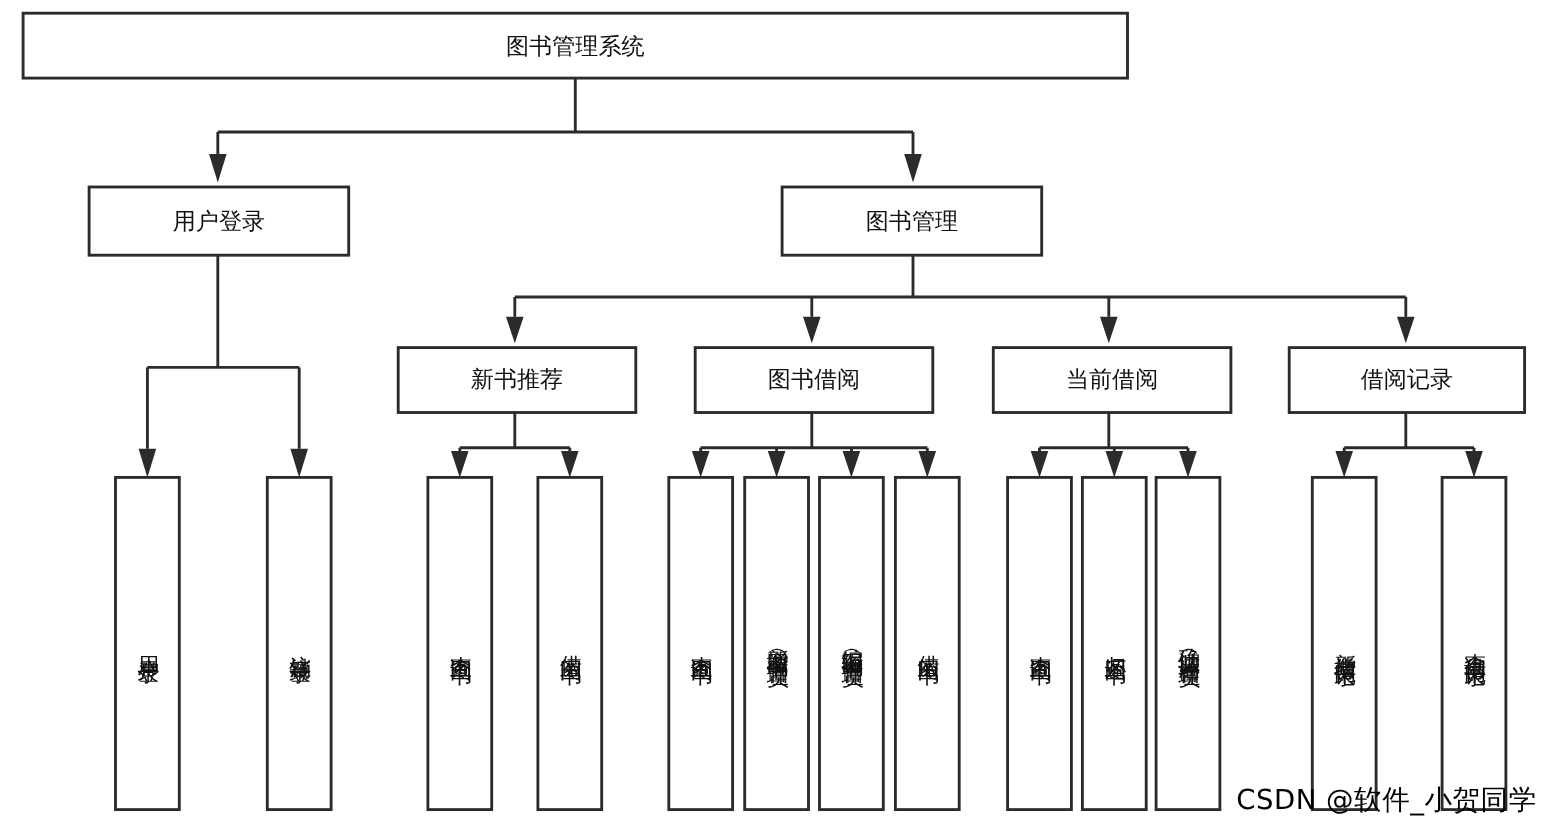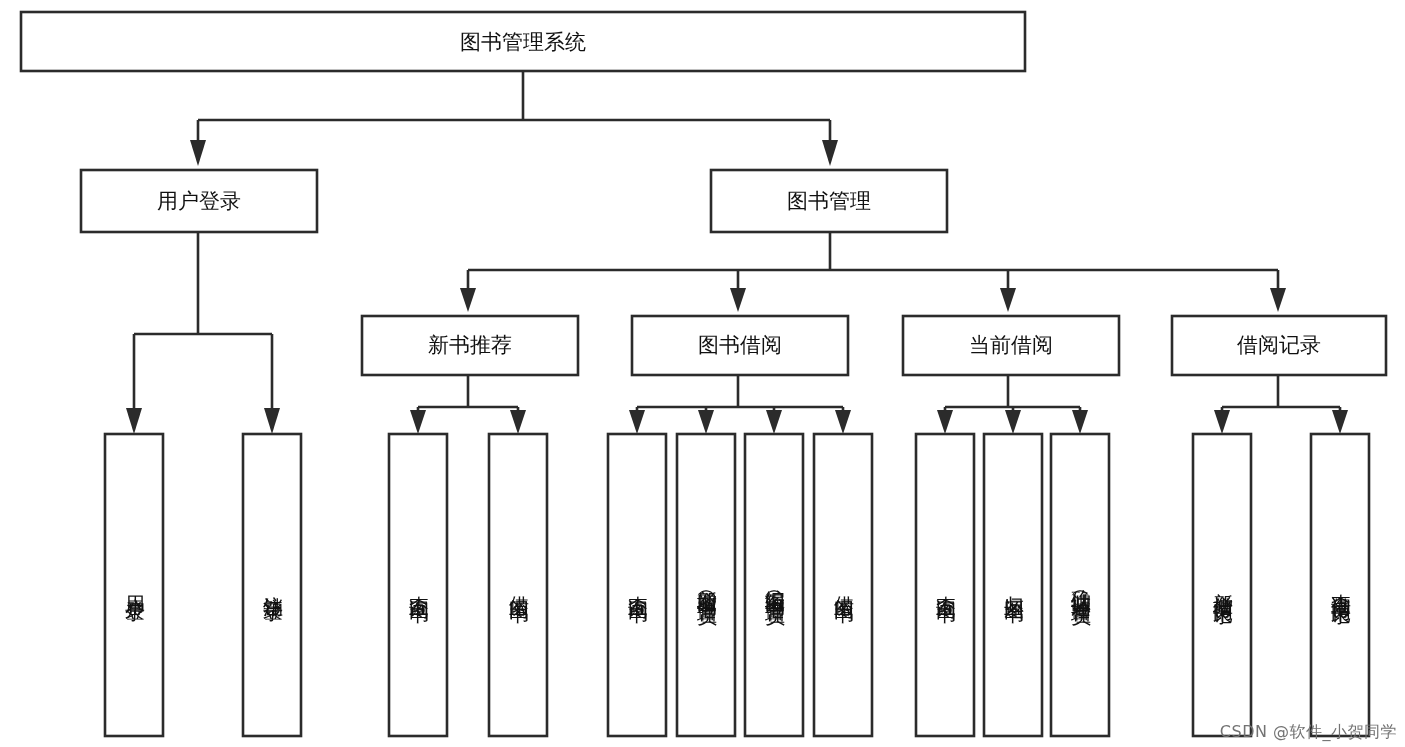--- a/index.html
+++ b/index.html
@@ -55,22 +55,22 @@
     writing-mode: vertical-rl;
     glyph-orientation-vertical: 0;
     letter-spacing: 2.5px;
     text-anchor: middle;
   }
   .watermark {
     position: absolute;
     right: 8px;
     bottom: 4px;
     font-family: "DejaVu Sans", "Liberation Sans", sans-serif;
-    font-size: 16px;
-    color: #737373;
+    font-size: 25px;
+    color: #000000;
     white-space: nowrap;
     user-select: none;
     letter-spacing: 0.5px;
   }
 </style>
 </head>
 <body>
 
 <div id="diagram-root">
 

